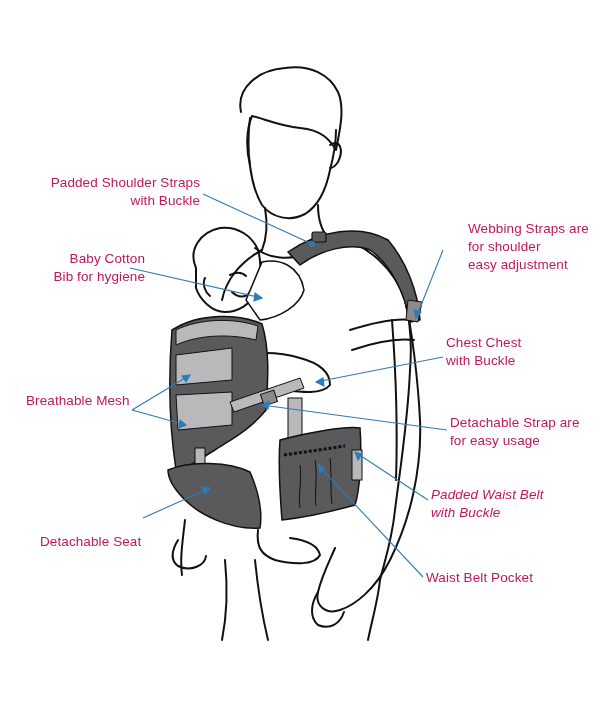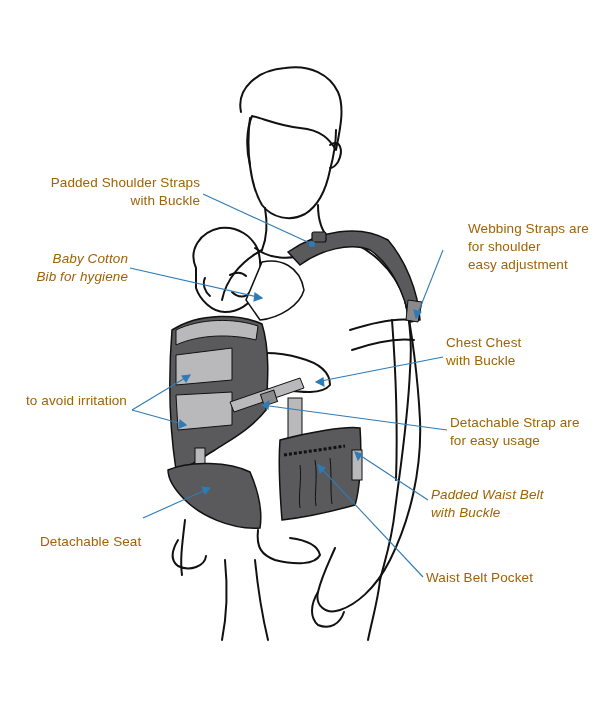--- a/index.html
+++ b/index.html
@@ -1,19 +1,19 @@
 <!DOCTYPE html>
 <html><head>
 <meta charset="utf-8">
 <style>
   html, body { margin:0; padding:0; background:#ffffff; }
   body { width:600px; height:705px; position:relative; overflow:hidden;
          font-family:"DejaVu Sans Condensed","DejaVu Sans", sans-serif; }
   #figure { position:absolute; left:0; top:0; width:600px; height:705px; }
-  .label { position:absolute; font-size:13.5px; line-height:18px; color:#a16207;
+  .label { position:absolute; font-size:13.5px; line-height:18px; color:#be185d;
            font-family:"Liberation Sans", sans-serif; letter-spacing:0.1px; }
   .label span { display:block; }
   .right-align { text-align:right; }
 </style>
 </head>
 <body>
 
 <svg id="figure" viewBox="0 0 600 705" xmlns="http://www.w3.org/2000/svg">
   <g fill="none" stroke="#111" stroke-width="2" stroke-linecap="round" stroke-linejoin="round">
 
@@ -105,27 +105,27 @@
     <line x1="423" y1="577" x2="318" y2="465"></line>
     <polygon points="318,465 325,468 320,473"></polygon>
   </g>
 </svg>
 
 <div class="label right-align" style="left:40px; top:174px; width:160px;">
   <span>Padded Shoulder Straps</span>
   <span>with Buckle</span>
 </div>
 
-<div class="label right-align" style="left:20px; top:250px; width:108px;font-style:italic;">
+<div class="label right-align" style="left:37px; top:250px; width:108px;">
   <span>Baby Cotton</span>
   <span>Bib for hygiene</span>
 </div>
 
 <div class="label" style="left:26px; top:392px; width:140px;">
-  <span>to avoid irritation</span>
+  <span>Breathable Mesh</span>
 </div>
 
 <div class="label" style="left:40px; top:533px; width:120px;">
   <span>Detachable Seat</span>
 </div>
 
 <div class="label" style="left:448px; top:220px; width:150px;margin-left:20px;">
   <span>Webbing Straps are</span>
   <span>for shoulder</span>
   <span>easy adjustment</span>

